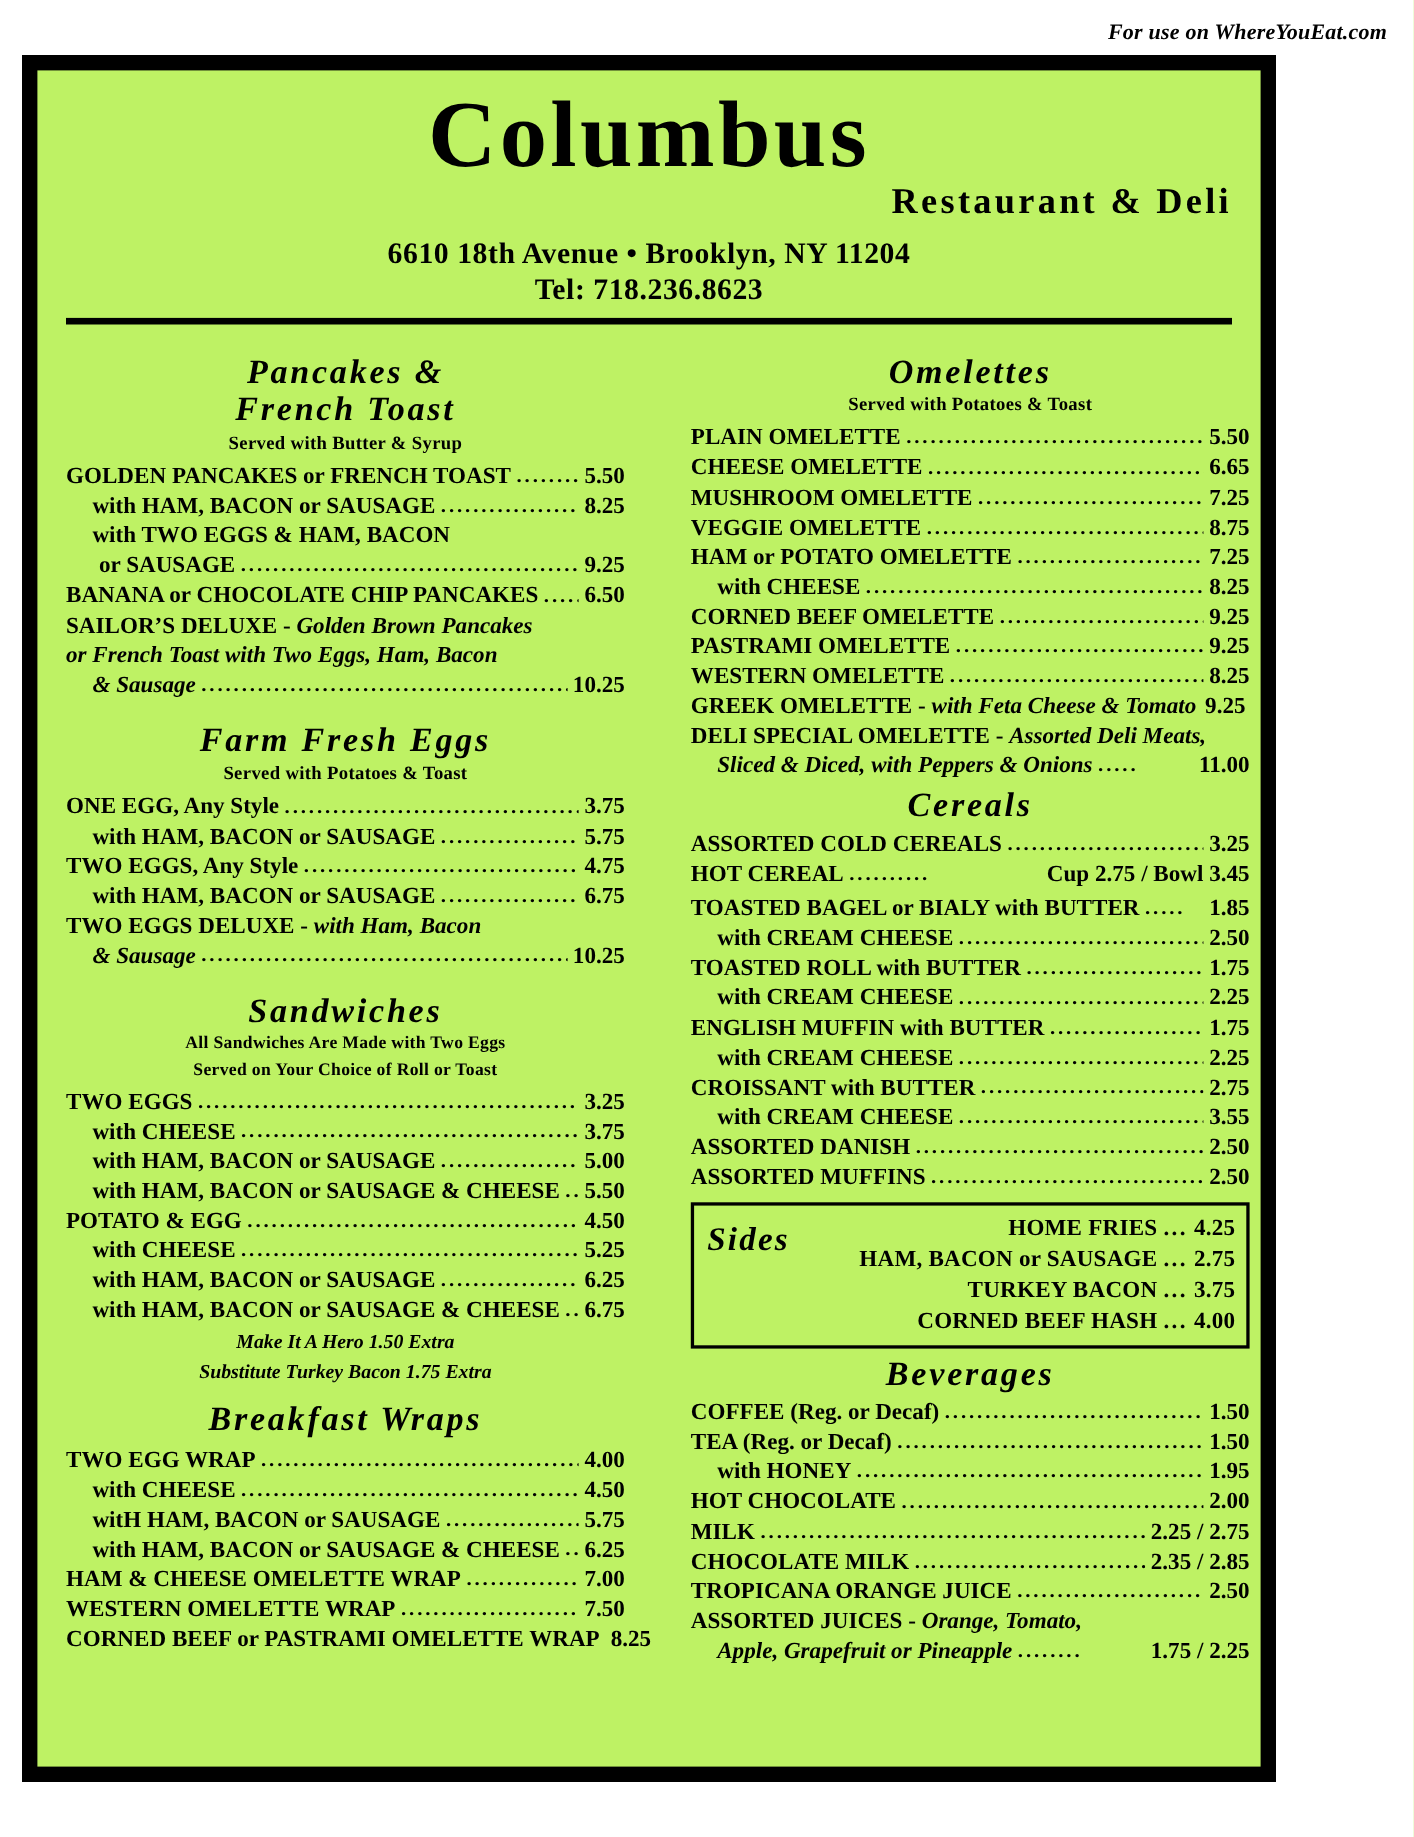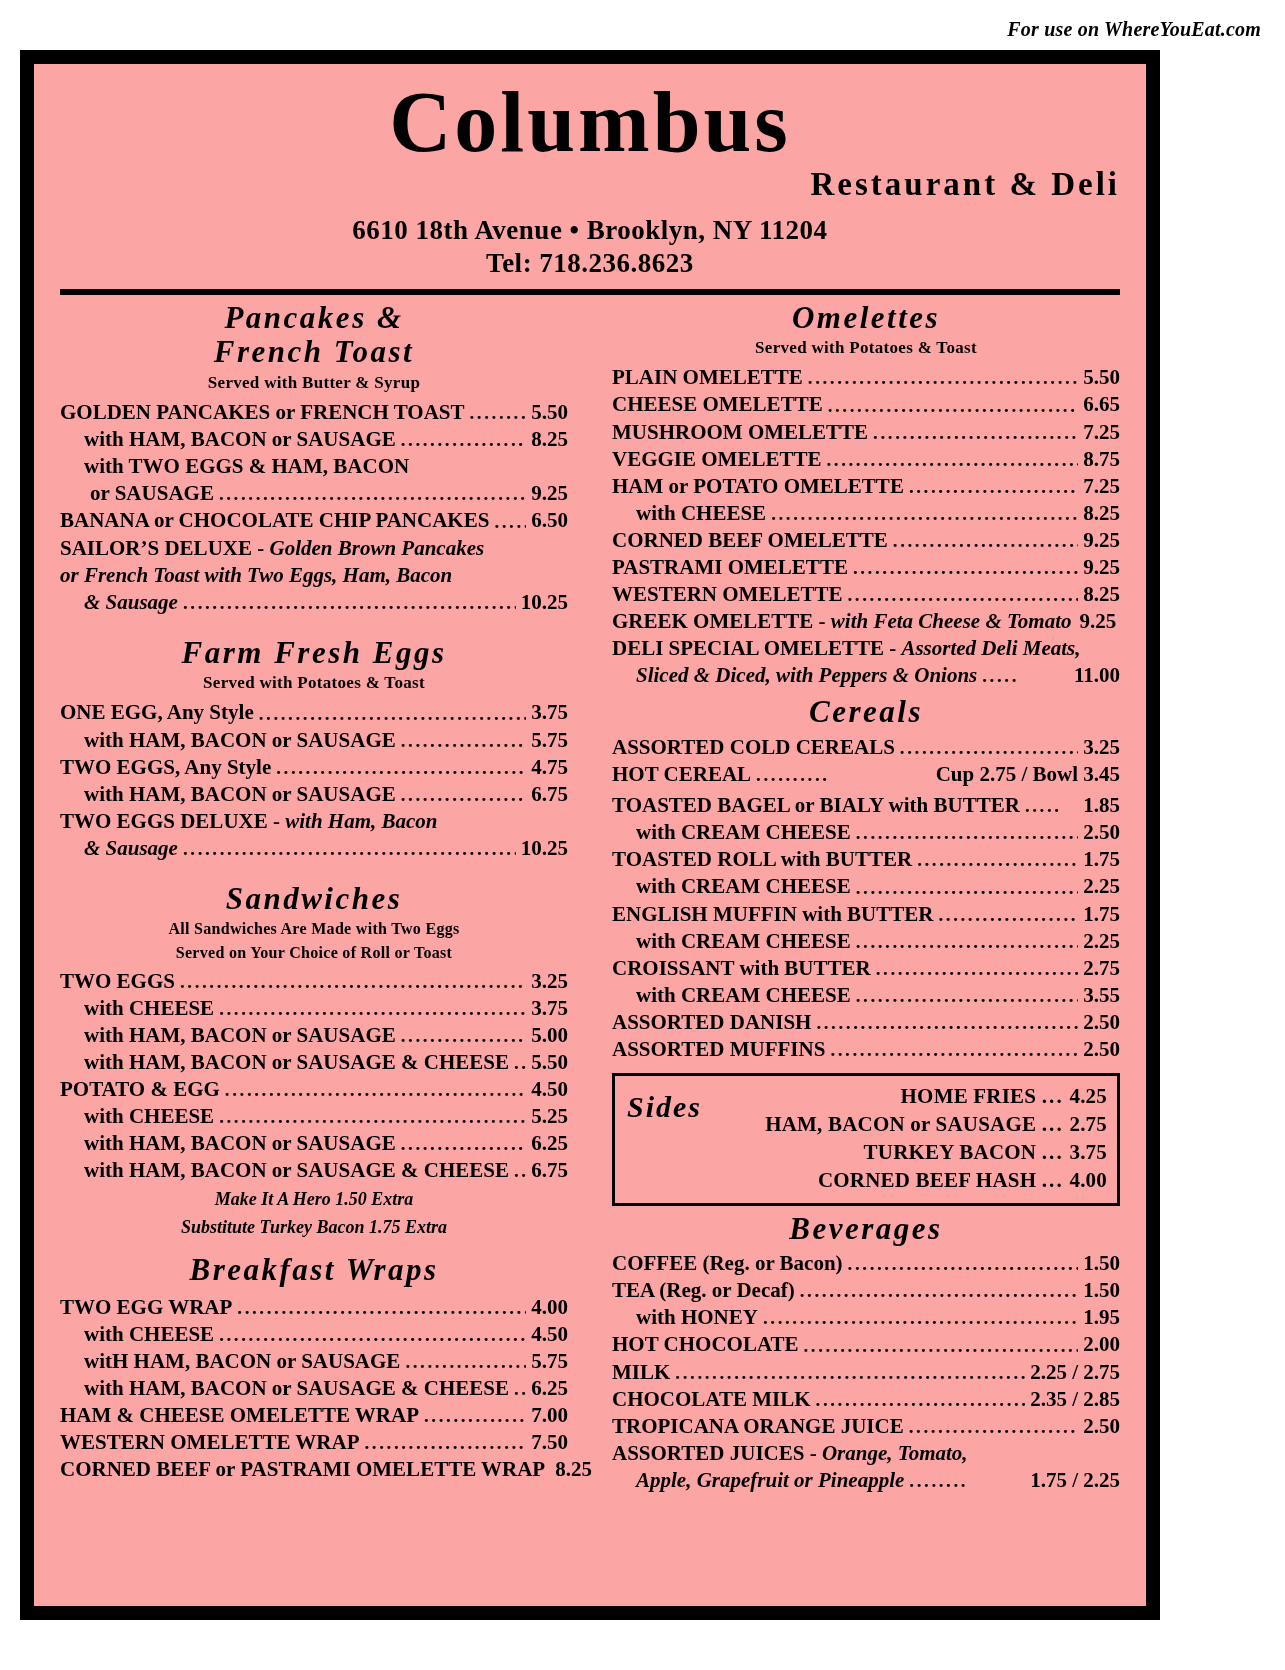--- a/index.html
+++ b/index.html
@@ -26,21 +26,21 @@
     letter-spacing: 0.2px;
   }
   .page {
     position: absolute;
     left: 20px;
     top: 50px;
     width: 1140px;
     height: 1570px;
     border: 14px solid #000;
     box-sizing: border-box;
-    background: #fca5a5;
+    background: #bef264;
   }
   .inner {
     padding: 10px 26px 0 26px;
   }
   
   .brand {
     text-align: center;
     font-family: "Liberation Serif", serif;
     font-weight: bold;
     font-size: 86px;
@@ -70,22 +70,22 @@
     letter-spacing: 0.5px;
     margin-top: 2px;
   }
   .rule {
     border-top: 6px solid #000;
     margin: 10px 0 0 0;
   }
   
   .cols {
     display: flex;
-    gap: 0;
-    margin-top: 0;
+    gap: 16px;
+    margin-top: 20px;
   }
   .col {
     width: 50%;
     box-sizing: border-box;
   }
   .col.left { padding-right: 22px; }
   .col.right { padding-left: 22px; }
 
   .sec-title {
     text-align: center;
@@ -509,21 +509,21 @@
             <li><span>HAM, BACON or SAUSAGE</span> <span class="dots2">...</span> <span>2.75</span></li>
             <li><span>TURKEY BACON</span> <span class="dots2">...</span> <span>3.75</span></li>
             <li><span>CORNED BEEF HASH</span> <span class="dots2">...</span> <span>4.00</span></li>
           </ul>
         </div>
 
         <div class="sec-title">Beverages</div>
         <div style="height:4px"></div>
         <ul class="items">
           <li class="item">
-              <span class="nm">COFFEE (Reg. or Bacon)</span>
+              <span class="nm">COFFEE (Reg. or Decaf)</span>
               <span class="dots">..............................................................</span>
               <span class="pr">1.50</span>
             </li>
           <li class="item">
               <span class="nm">TEA (Reg. or Decaf)</span>
               <span class="dots">..............................................................</span>
               <span class="pr">1.50</span>
             </li>
           <li class="item indent">
               <span class="nm">with HONEY</span>

